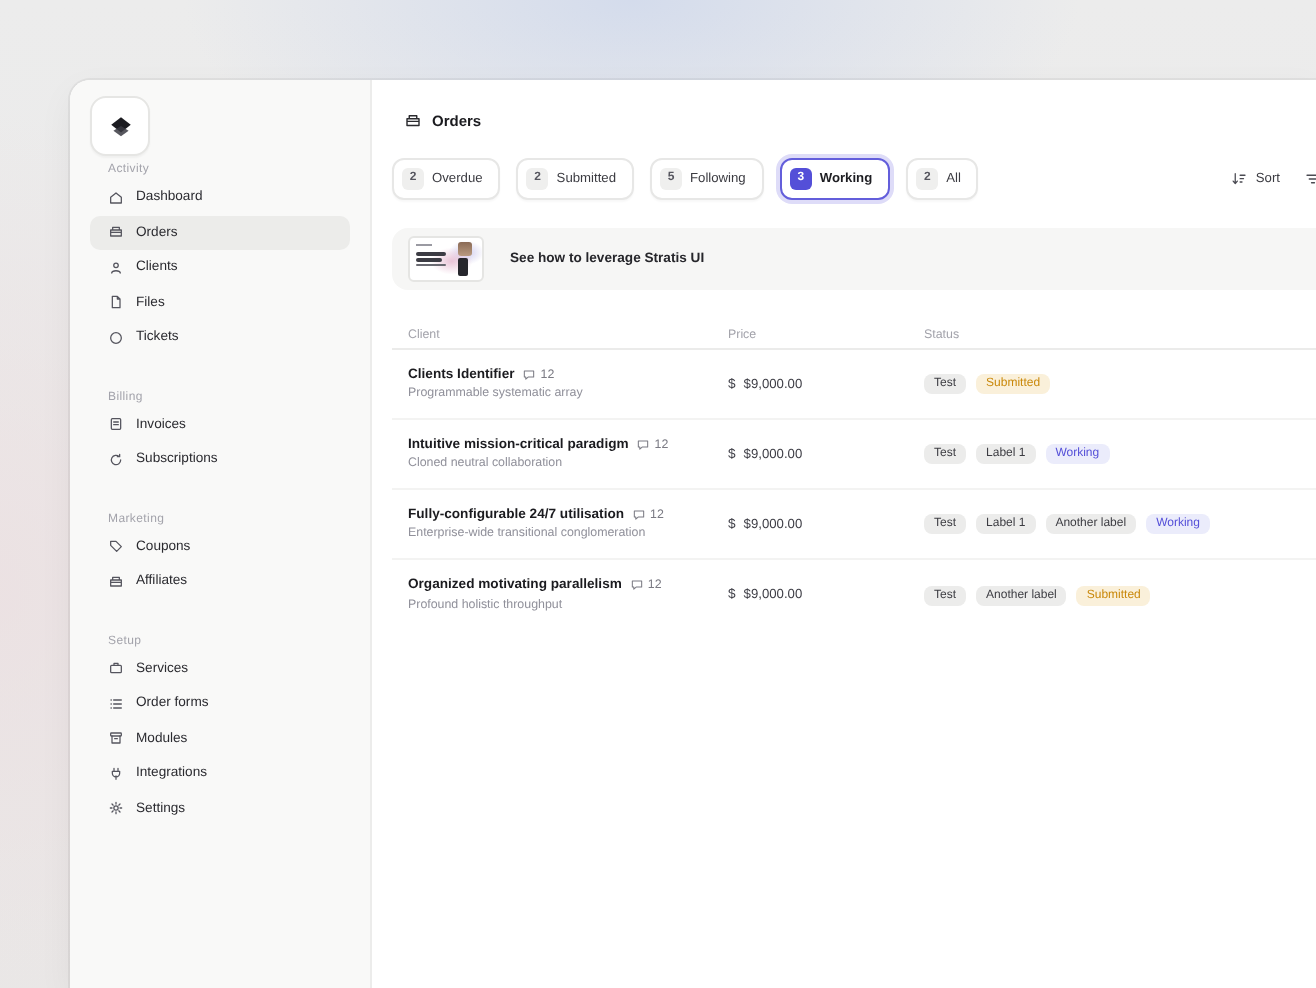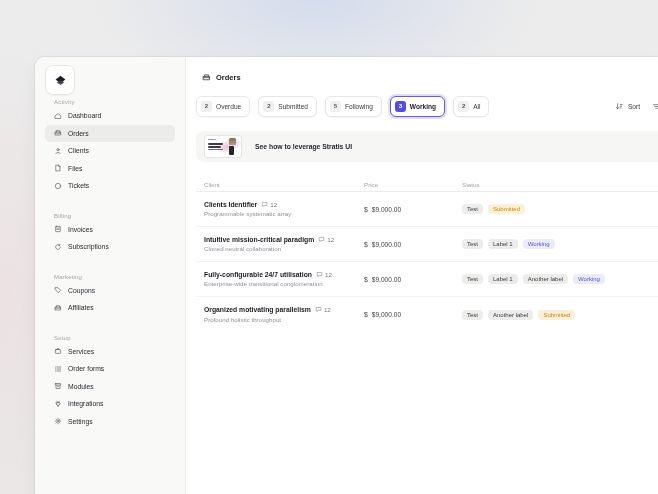--- a/index.html
+++ b/index.html
@@ -10,21 +10,20 @@
       radial-gradient(ellipse 320px 140px at 48% 0%, rgba(196,209,236,.6), rgba(196,209,236,0) 70%),
       radial-gradient(ellipse 220px 320px at 0% 60%, rgba(236,222,224,.7), rgba(236,222,224,0) 75%),
       linear-gradient(180deg, #ececec, #e9e8e7);
     position:relative;
   }
   .window {
     position:absolute; left:35px; top:40px; right:0; bottom:0;
     background:#fff; border-radius:10px 0 0 0; overflow:hidden;
     box-shadow:0 0 0 1px rgba(0,0,0,.05), 0 6px 18px rgba(0,0,0,.05);
     display:flex;
-    margin-top:17px;
   }
   
   .sidebar {
     width:151px; flex:0 0 151px; background:#f9f9f8;
     border-right:1px solid #ececeb; padding:8px 10px;
   }
   .logo-btn {
     width:30px; height:30px; background:#fff; border:1px solid #e6e6e4;
     border-radius:8px; display:flex; align-items:center; justify-content:center;
     box-shadow:0 1px 1px rgba(0,0,0,.04); margin-bottom:2px; cursor:pointer;

